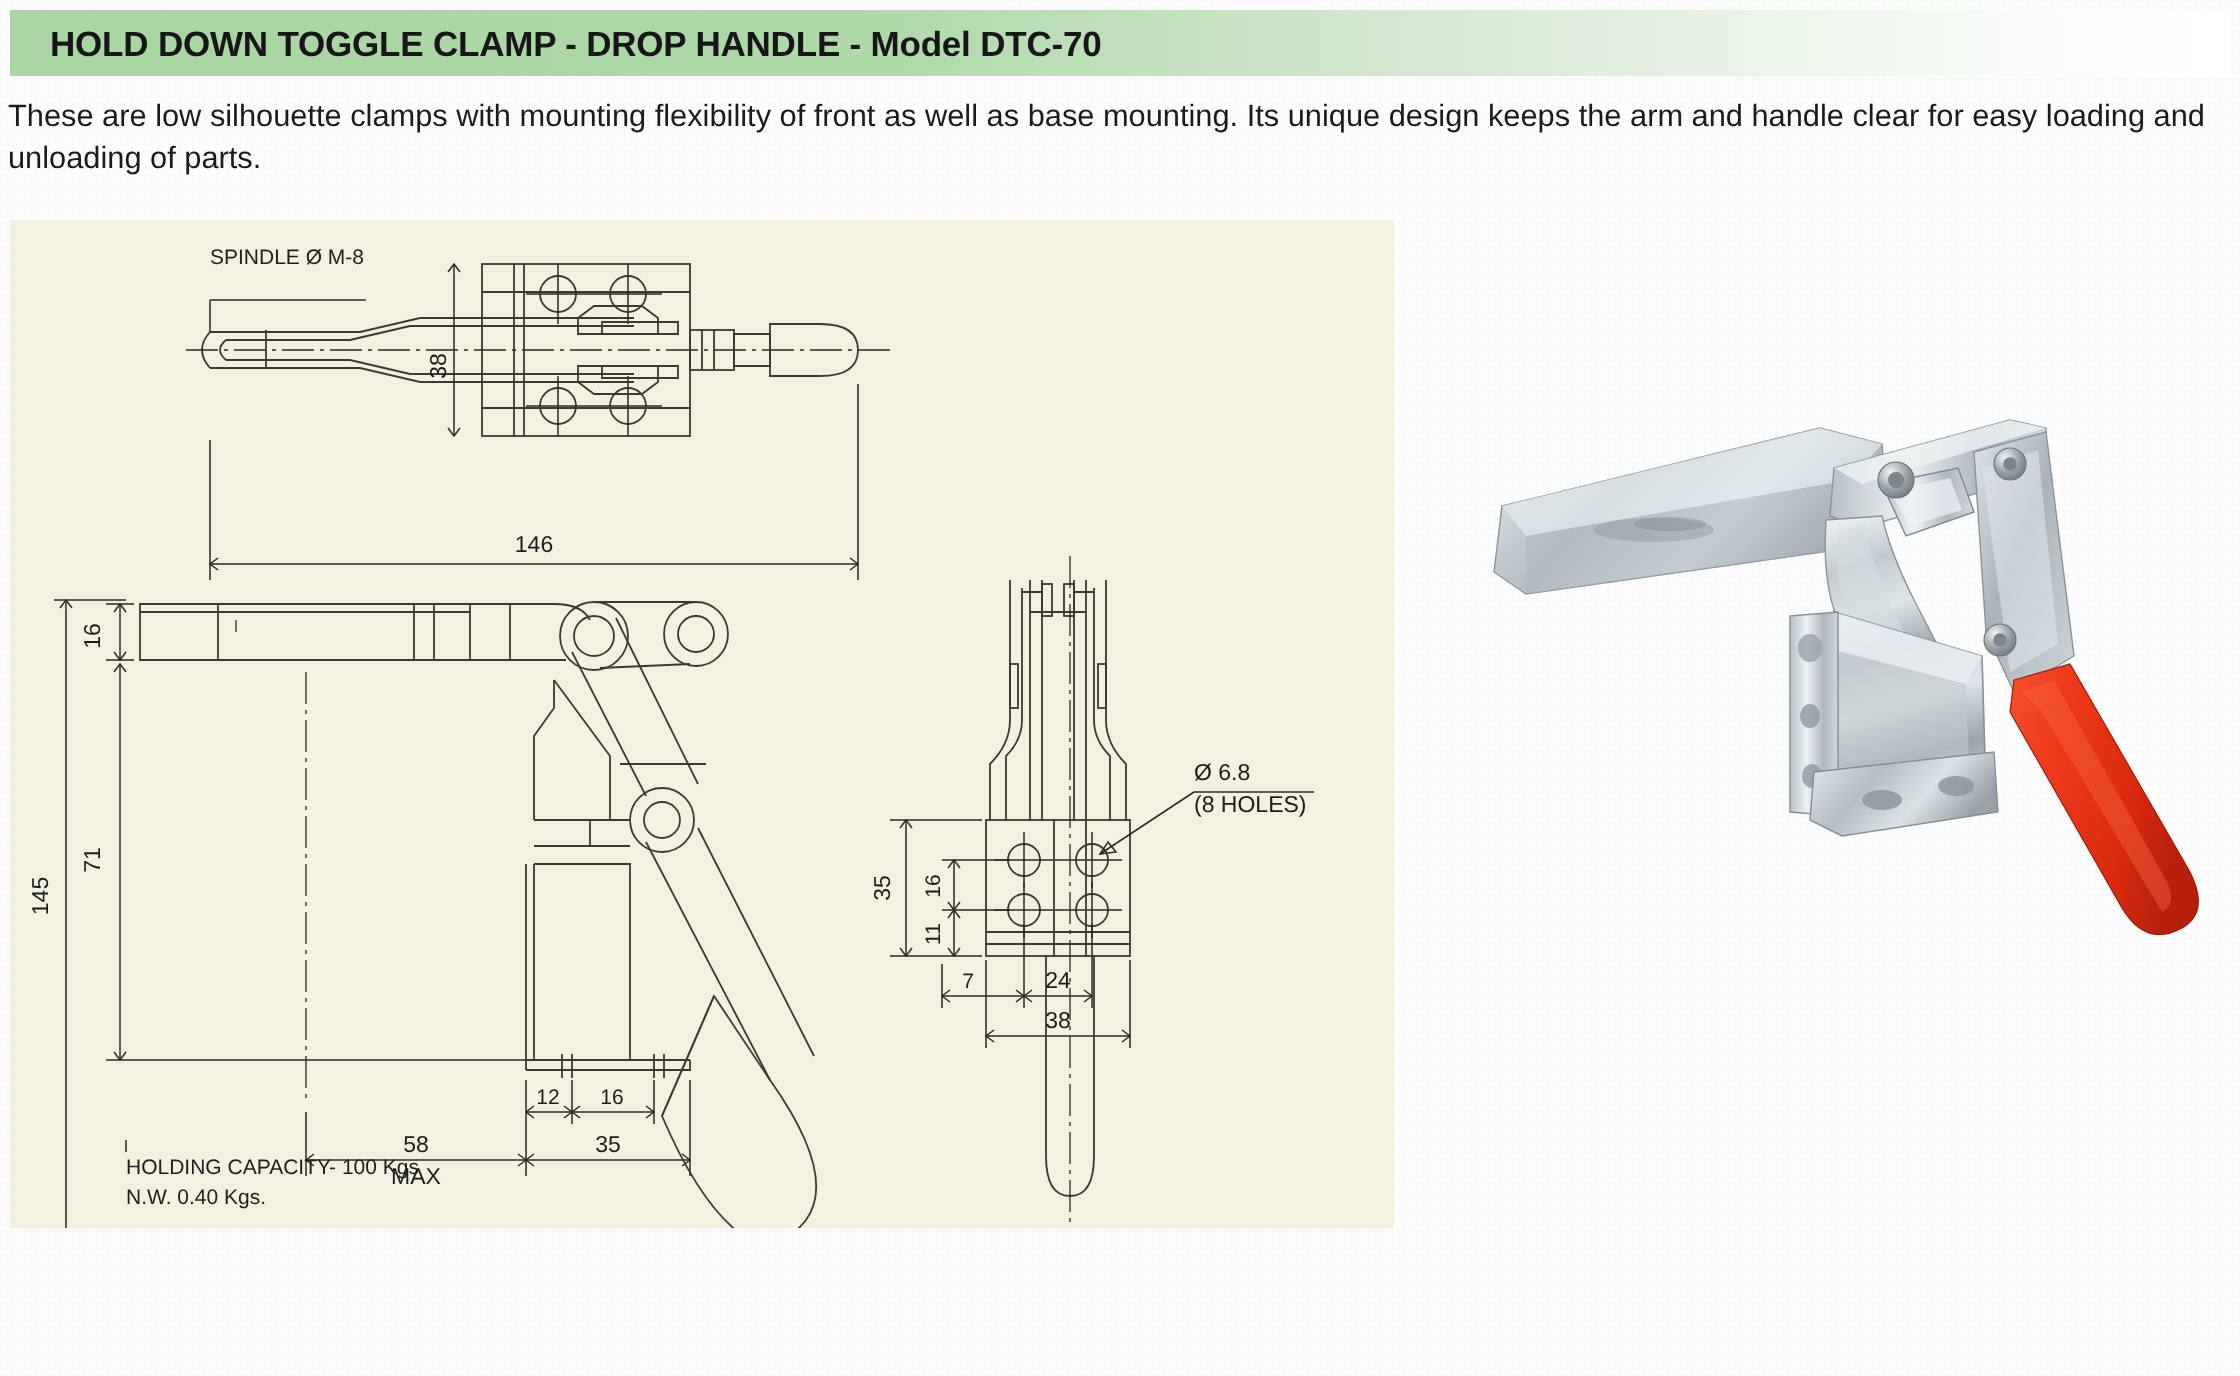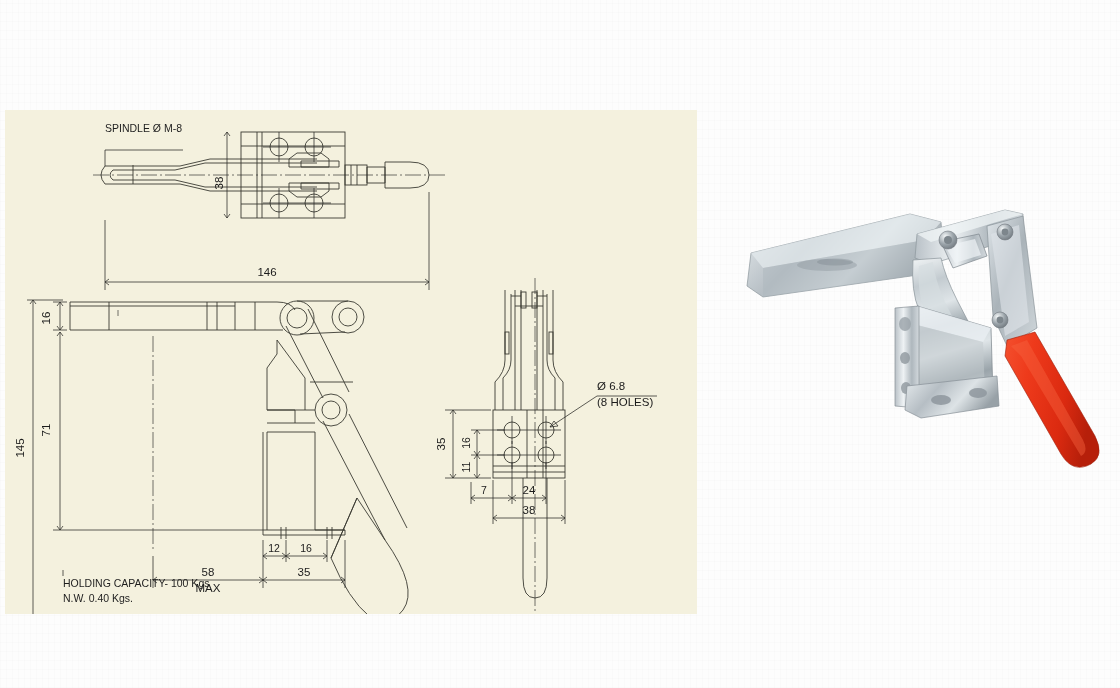--- a/index.html
+++ b/index.html
@@ -92,21 +92,25 @@
     line-height: 21px;
     color: #1b1b1b;
   }
   #footer b { font-weight: bold; }
 </style>
 </head>
 <body>
 
 <div id="page">
 
-
+  <div id="header-band">
+    <div id="header-title">HOLD DOWN TOGGLE CLAMP - DROP HANDLE - Model DTC-70</div>
+  </div>
+
+  <div id="intro">These are low silhouette clamps with mounting flexibility of front as well as base mounting. Its unique design keeps the arm and handle clear for easy loading and unloading of parts.</div>
 
   <div id="drawing-panel">
     <svg id="drawing-svg" viewBox="0 0 692 504" xmlns="http://www.w3.org/2000/svg">
 
       <g>
 
         <path class="ln" d="M128 55 L128 74"></path>
         <path class="ln" d="M100 56 L175 56 L205 49 L238 49"></path>
         <path class="ln" d="M100 74 L175 74 L205 81 L238 81"></path>
         <path class="ln" d="M100 56 Q 92 65 100 74"></path>

